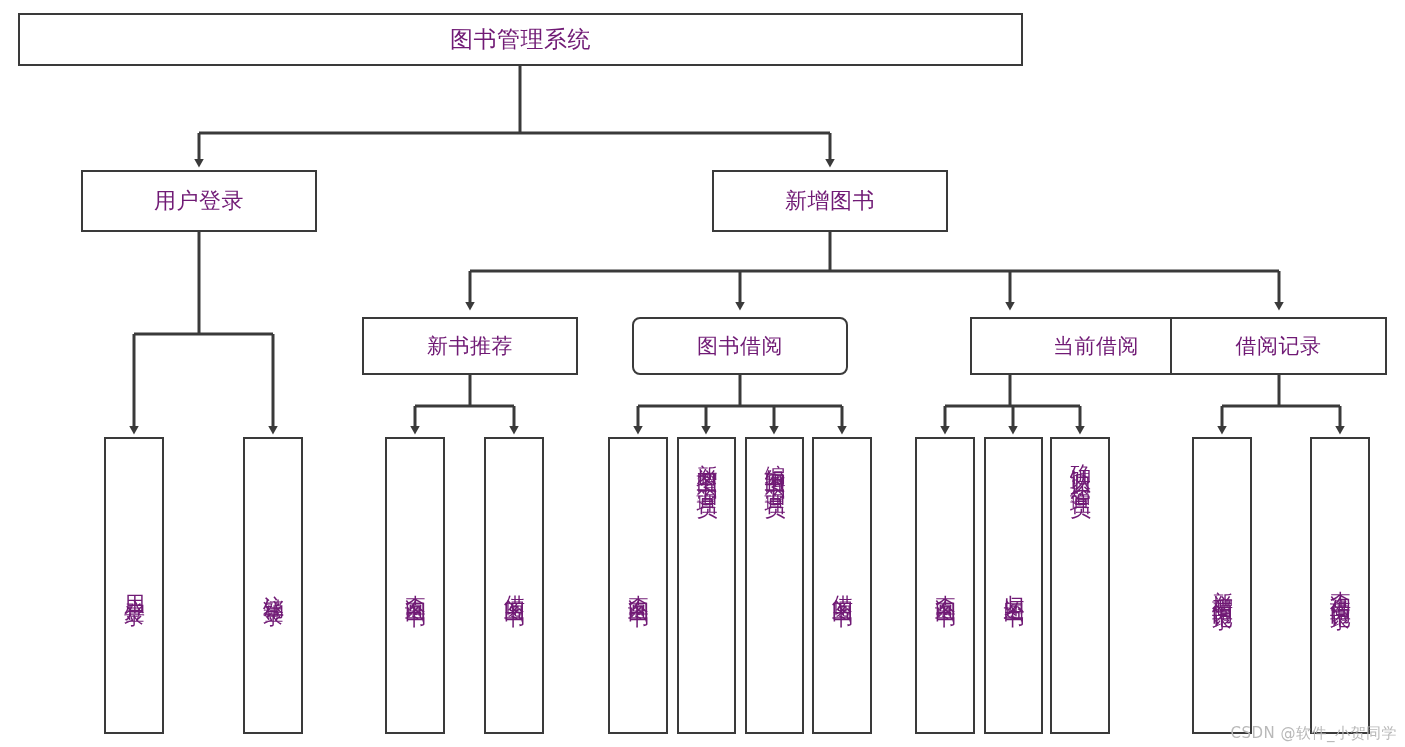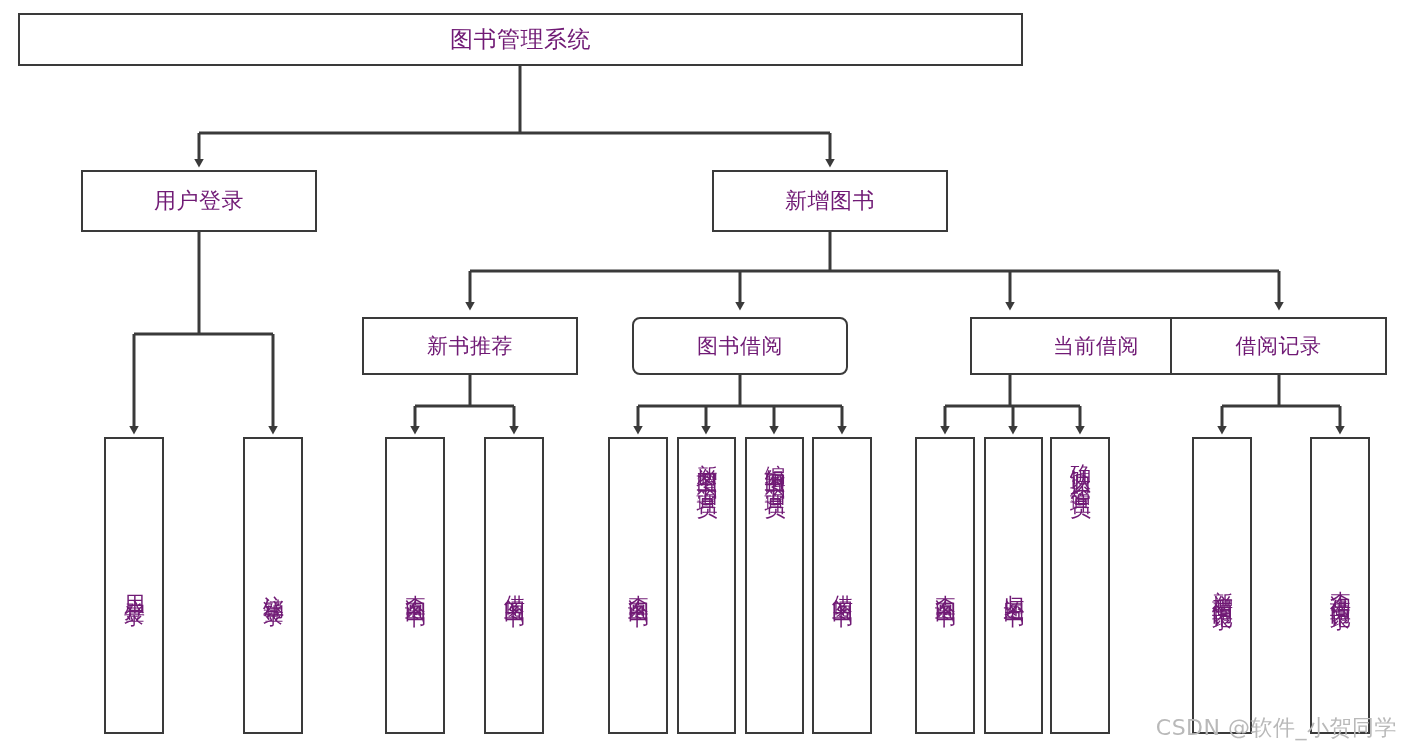--- a/index.html
+++ b/index.html
@@ -68,21 +68,21 @@
     letter-spacing: 5px;
   }
   .node-leaf.leaf-center {
     align-items: center;
     padding-top: 0;
   }
   #watermark {
     position: absolute;
     right: 8px;
     bottom: 4px;
-    font-size: 22px;
+    font-size: 15px;
     color: #b9b9b9;
     letter-spacing: 0.5px;
     white-space: nowrap;
     pointer-events: none;
   }
 </style>
 </head>
 <body>
 
 <div id="diagram-root">

